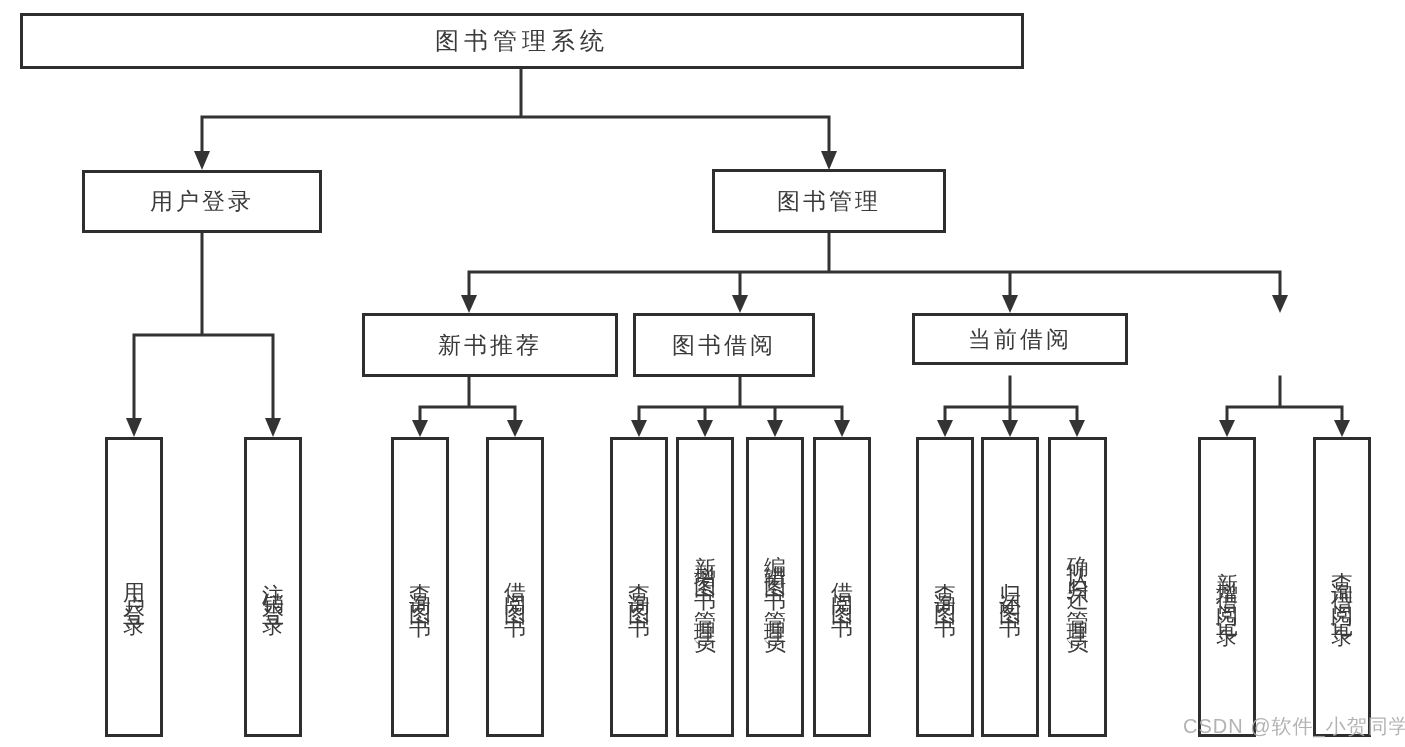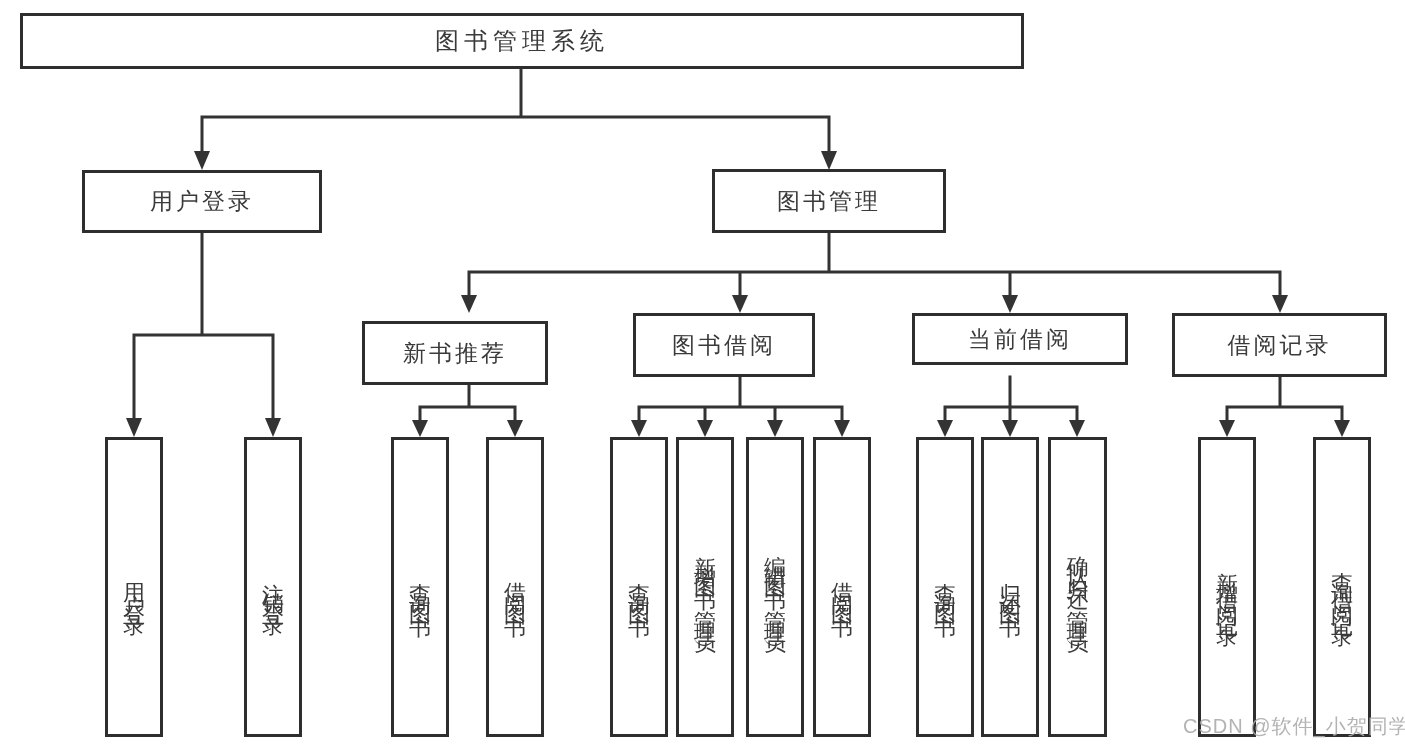--- a/index.html
+++ b/index.html
@@ -109,24 +109,23 @@
       <polygon points="1219,420 1235,420 1227,437"></polygon>
       <polygon points="1334,420 1350,420 1342,437"></polygon>
     </g>
   </svg>
 
   <div class="node h root" style="left:20px; top:13px; width:1004px; height:56px">图书管理系统</div>
 
   <div class="node h" style="left:82px; top:170px; width:240px; height:63px">用户登录</div>
   <div class="node h" style="left:712px; top:169px; width:234px; height:64px">图书管理</div>
 
-  <div class="node h" style="left:362px; top:321px; width:186px; height:64px">新书推荐</div>
+  <div class="node h" style="left:362px; top:313px; width:256px; height:64px">新书推荐</div>
   <div class="node h" style="left:633px; top:313px; width:182px; height:64px">图书借阅</div>
   <div class="node h" style="left:912px; top:313px; width:216px; height:52px">当前借阅</div>
-  <div class="node h" style="left:1172px; top:313px; width:215px; height:64px">借阅记录</div>
 
   <div class="node v" style="left:105px; top:437px; width:58px; height:300px">用户登录</div>
   <div class="node v" style="left:244px; top:437px; width:58px; height:300px">注销登录</div>
 
   <div class="node v" style="left:391px; top:437px; width:58px; height:300px">查询图书</div>
   <div class="node v" style="left:486px; top:437px; width:58px; height:300px">借阅图书</div>
 
   <div class="node v" style="left:610px; top:437px; width:58px; height:300px">查询图书</div>
   <div class="node v" style="left:676px; top:437px; width:58px; height:300px">新增图书（管理员）</div>
   <div class="node v" style="left:746px; top:437px; width:58px; height:300px">编辑图书（管理员）</div>

